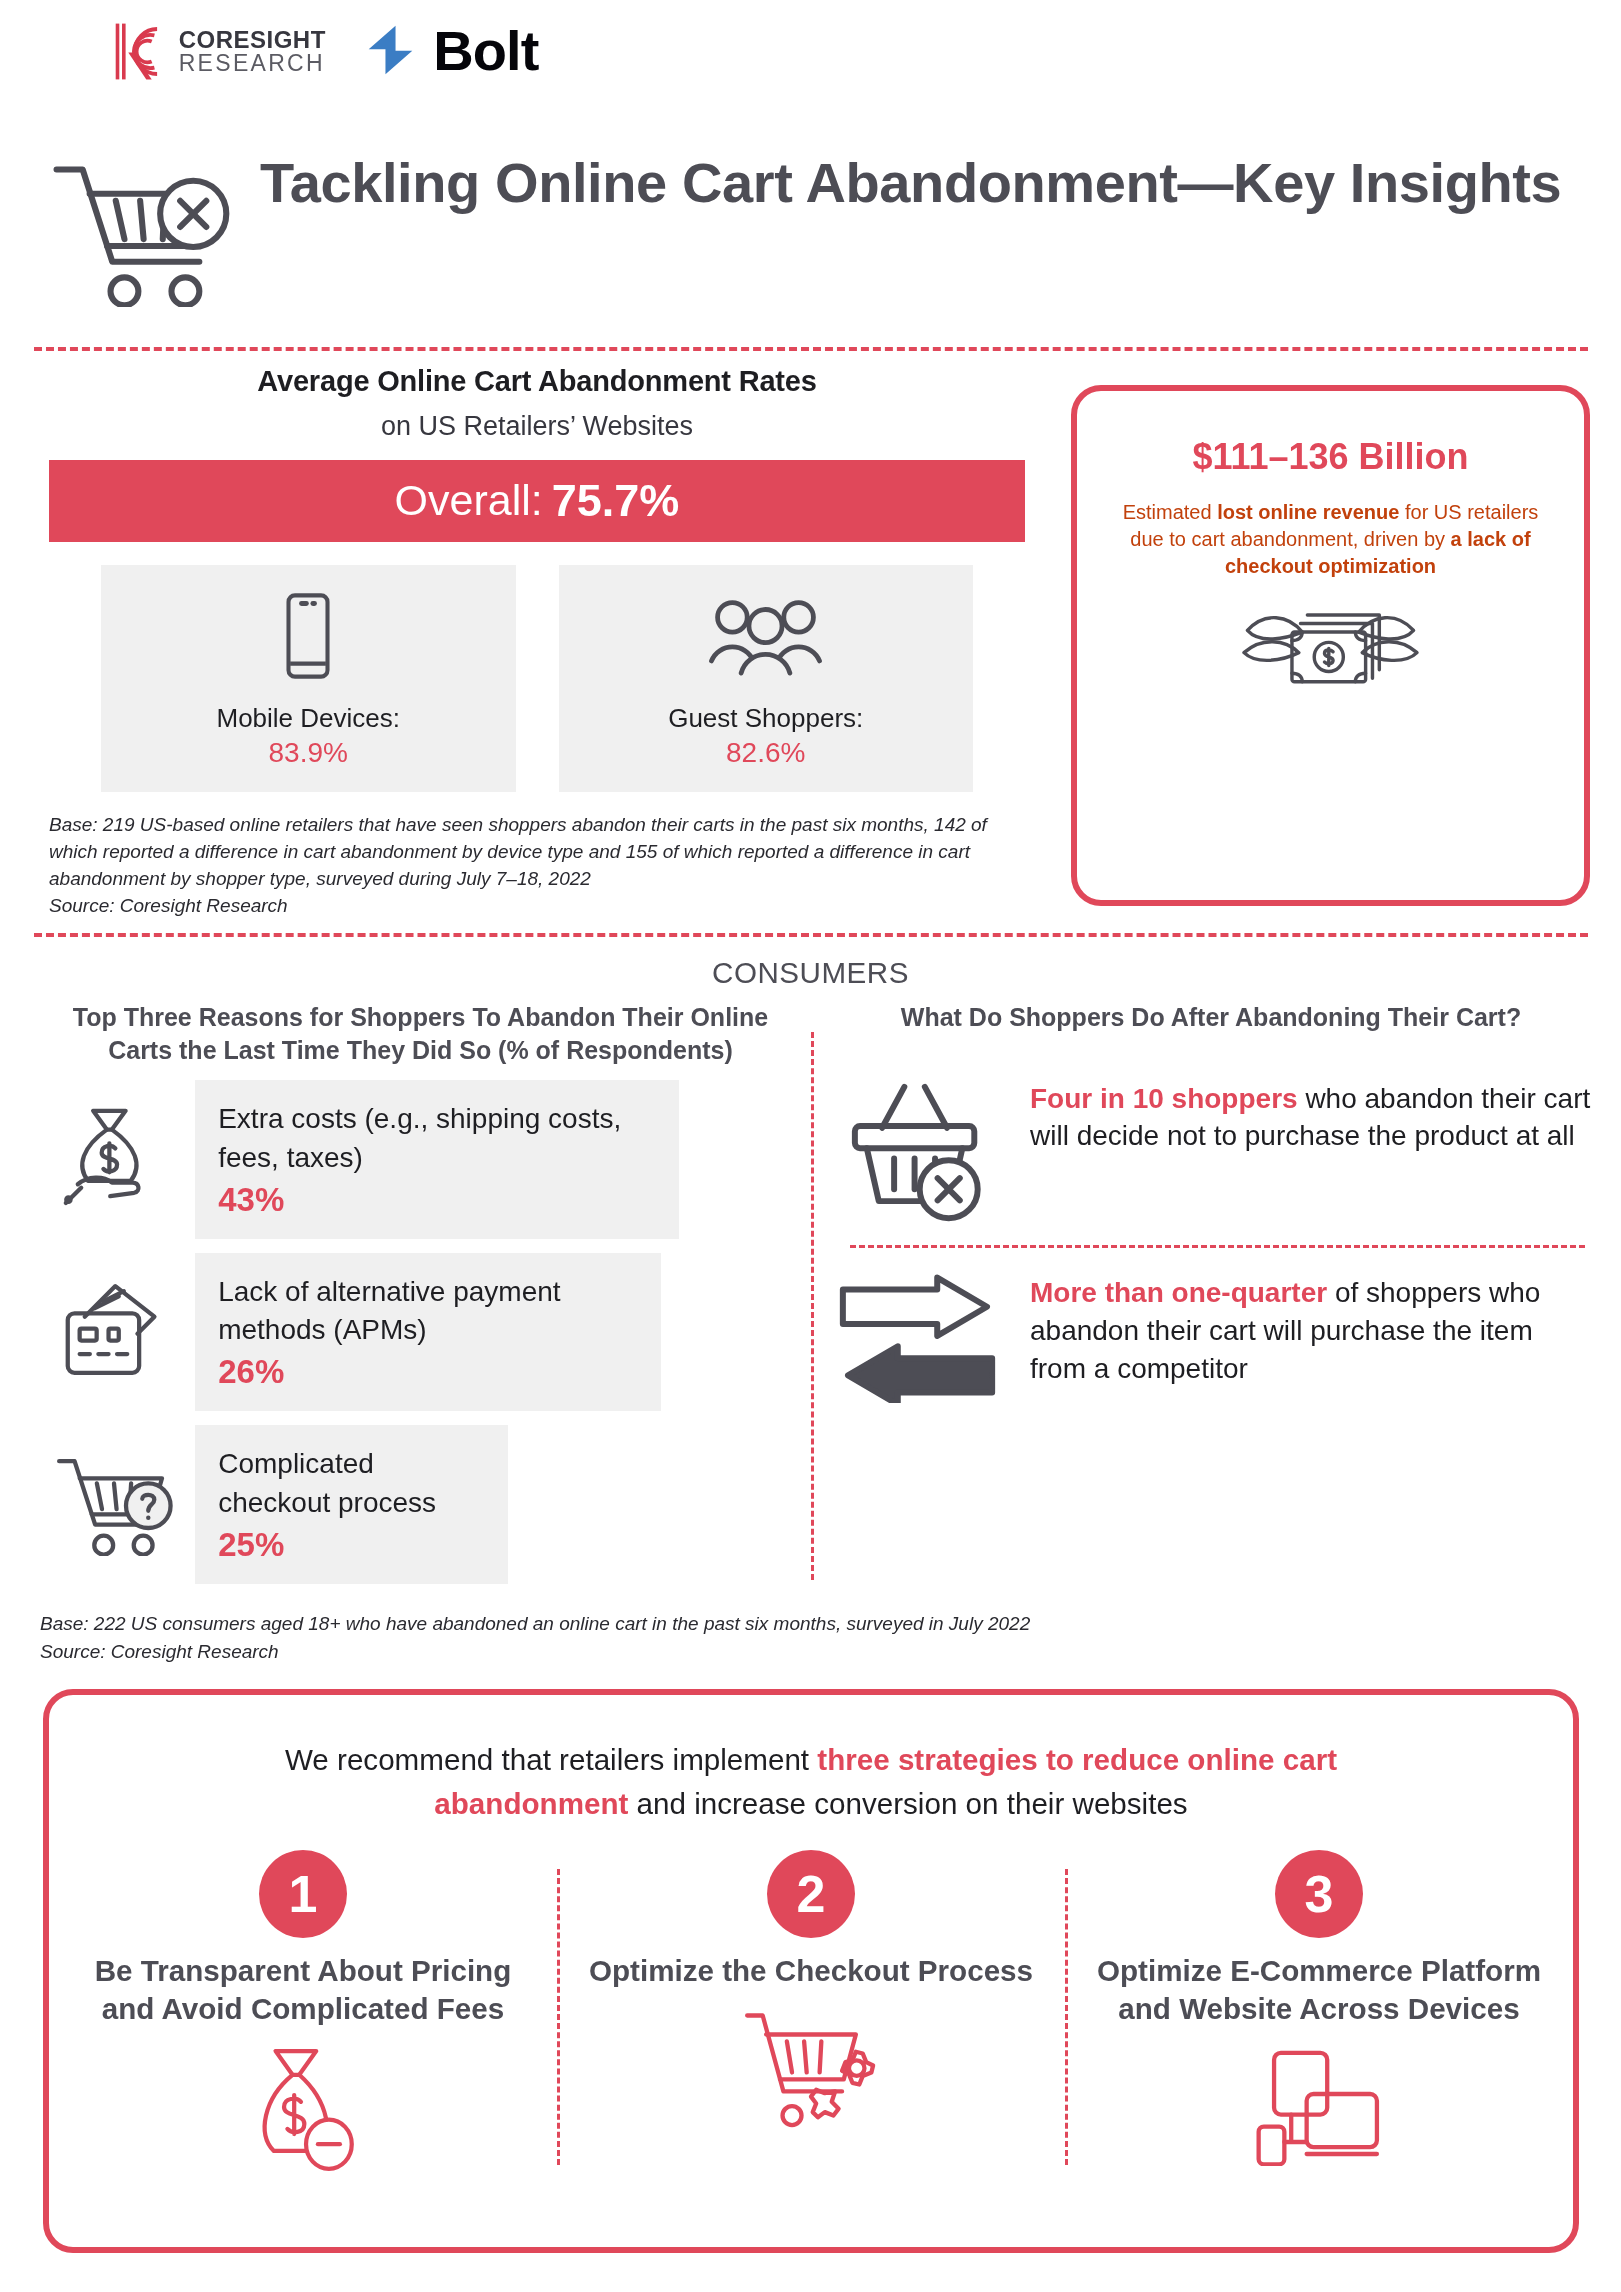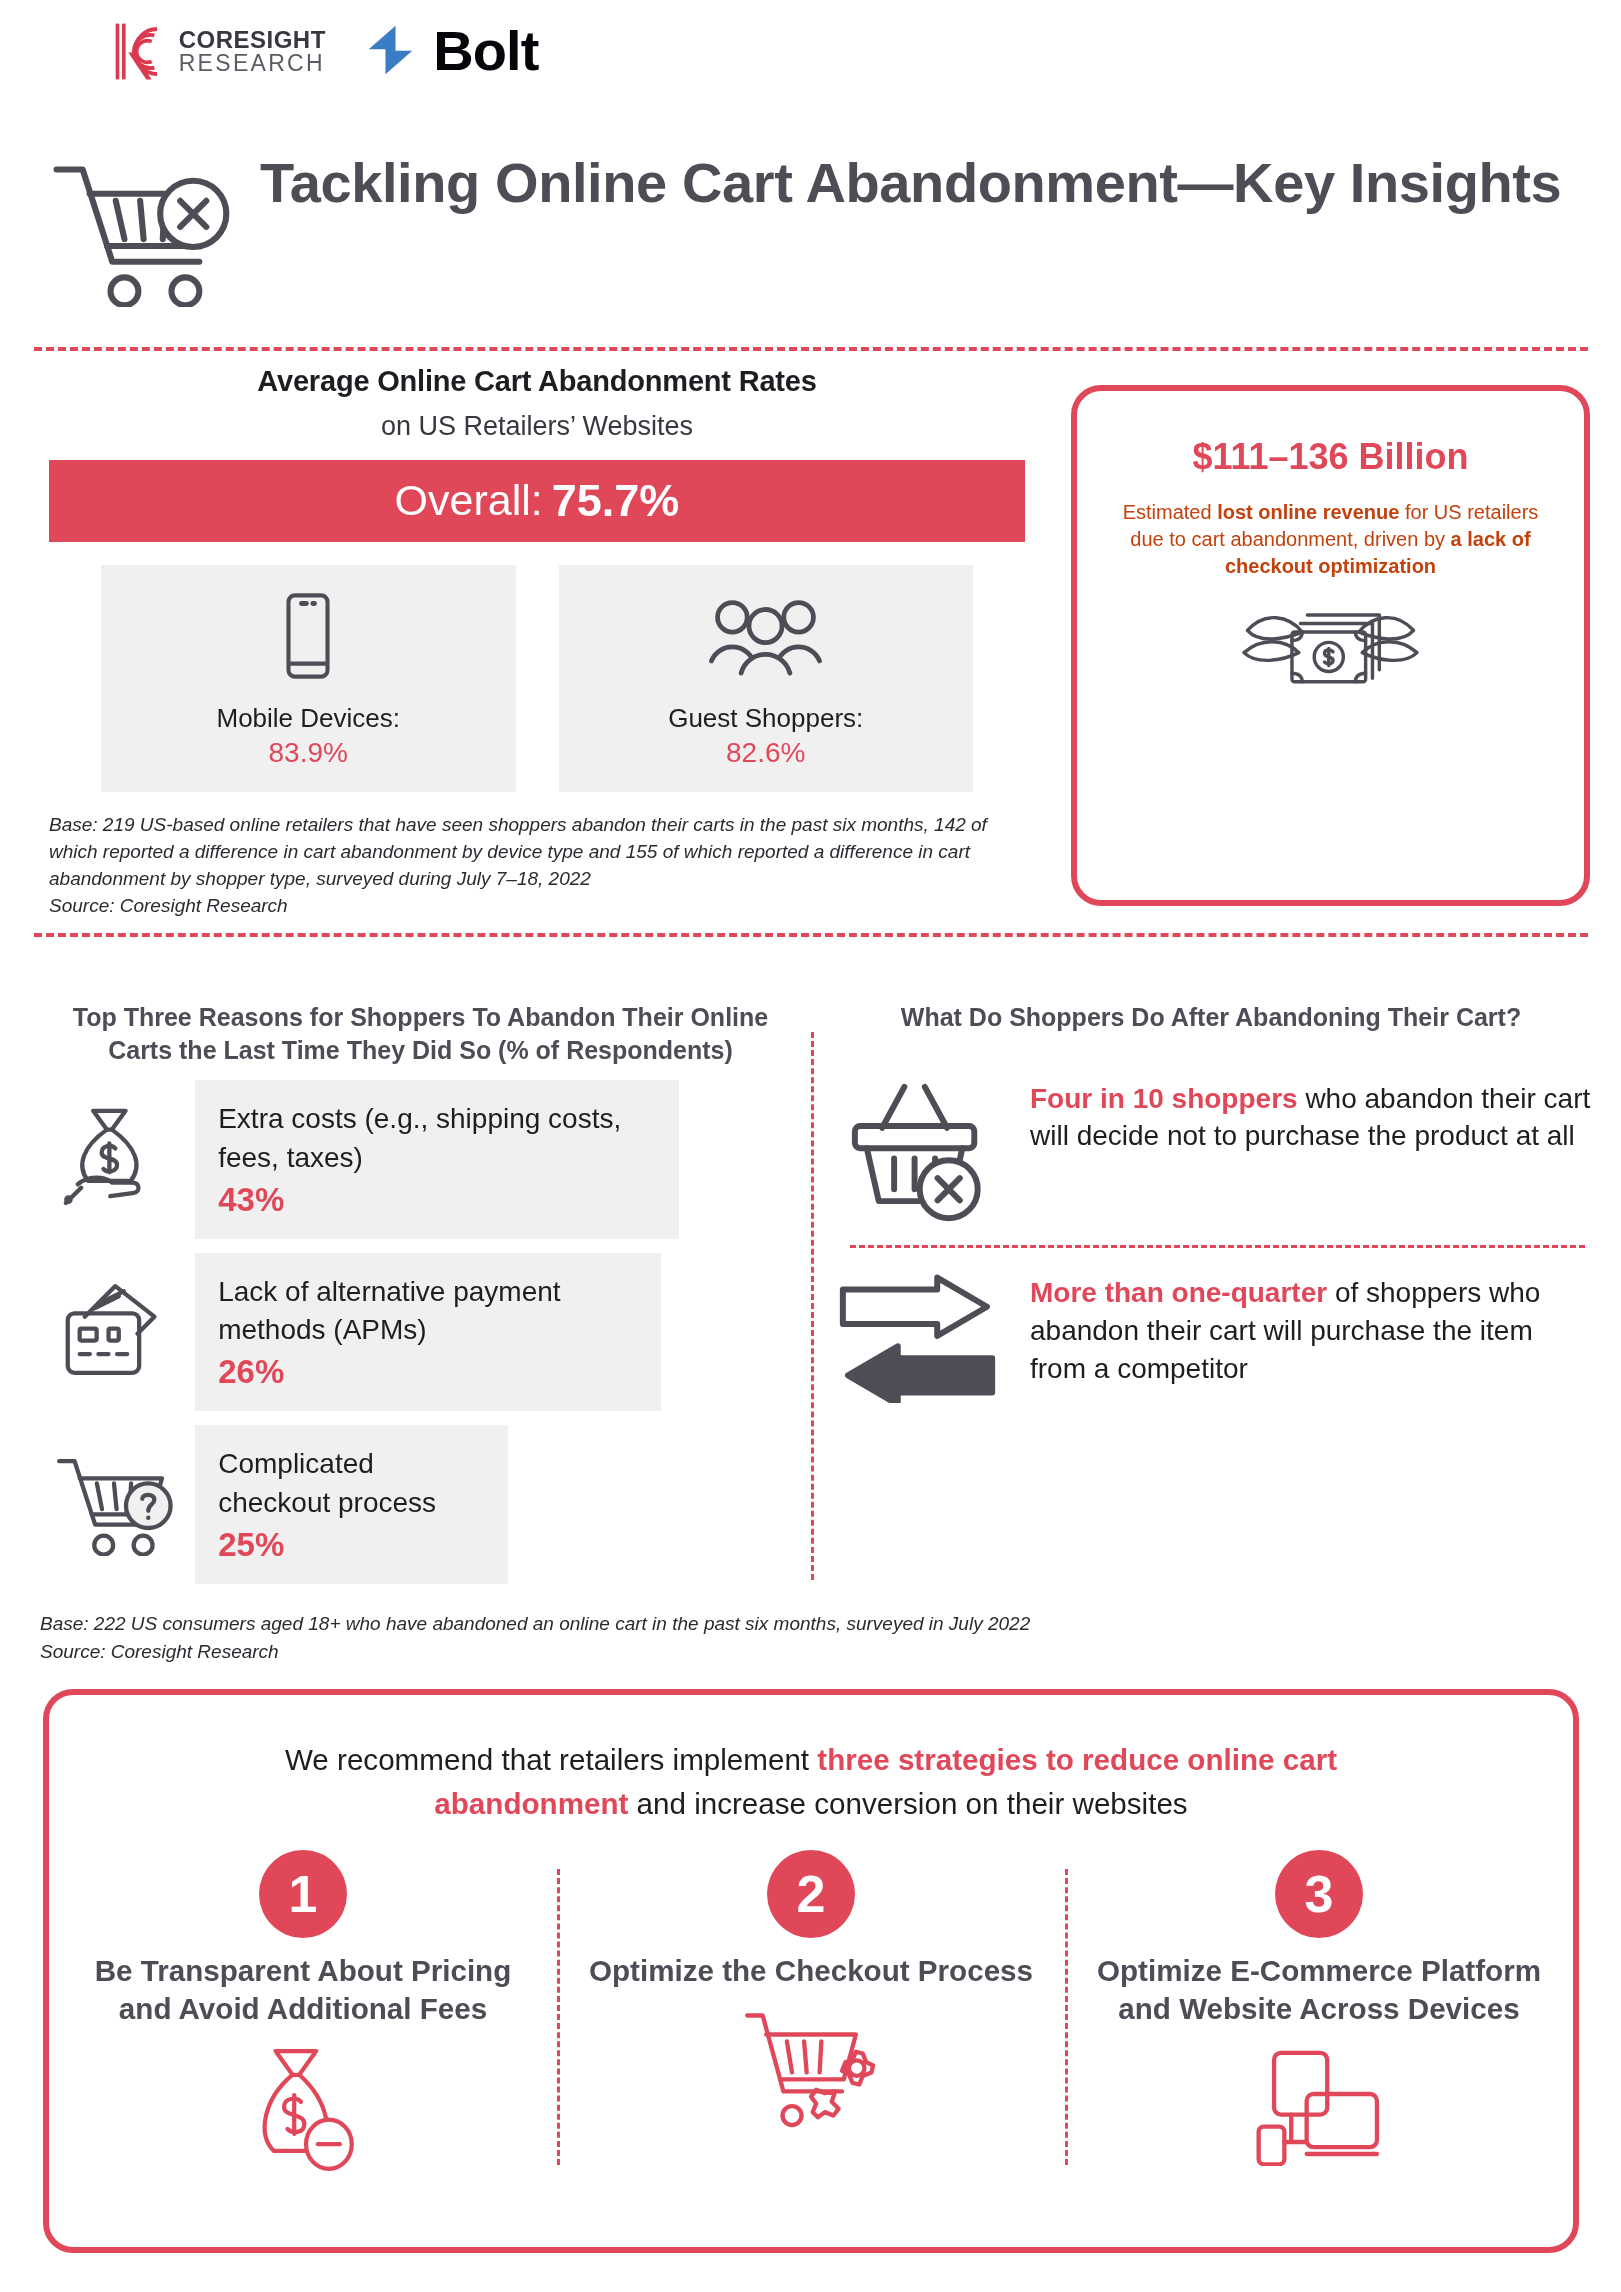--- a/index.html
+++ b/index.html
@@ -353,20 +353,21 @@
           <path d="M156 52 C148 52 144 48 144 42"></path>
           <path d="M70 90 C78 90 82 94 82 100"></path>
           <path d="M156 90 C148 90 144 94 144 100"></path>
         </g>
       </svg>
     </div>
   </div>
 
   <div class="dashed-h d2"></div>
 
+  <div class="consumers-head">CONSUMERS</div>
   <div class="vdash"></div>
 
   <div class="cons-left">
     <div class="cons-title">Top Three Reasons for Shoppers To Abandon Their Online Carts the Last Time They Did So (% of Respondents)</div>
 
     <div class="reason">
       <div class="reason-icon">
         <svg viewBox="0 0 130 130" width="111" height="111">
           <g fill="none" stroke="#4D4D55" stroke-width="5" stroke-linecap="round" stroke-linejoin="round">
             <path d="M40 8 L78 8 L62 30 L56 30 Z"></path>
@@ -474,21 +475,21 @@
 
   <div class="rec-card">
     <div class="rec-intro">
       <span>We recommend that retailers implement </span><span class="hl">three strategies to reduce online cart abandonment</span><span> and increase conversion on their websites</span>
     </div>
 
     <div class="rec-cols">
 
       <div class="rec-col">
         <div class="rec-badge">1</div>
-        <div class="rec-title">Be Transparent About Pricing and Avoid Additional Fees</div>
+        <div class="rec-title">Be Transparent About Pricing and Avoid Complicated Fees</div>
         <div class="rec-icon">
           <svg viewBox="0 0 130 150" width="111" height="127">
             <g fill="none" stroke="#E0485A" stroke-width="5" stroke-linecap="round" stroke-linejoin="round">
               <path d="M32 6 L80 6 L60 34 L52 34 Z"></path>
               <path d="M52 34 C18 62 10 104 30 124 L84 124 C100 108 96 66 60 34"></path>
               <path d="M54 58 L54 104 M62 66 C57 60 42 61 42 72 C42 84 66 79 66 92 C66 103 51 104 46 98"></path>
               <ellipse cx="95" cy="116" rx="27" ry="29" fill="#fff"></ellipse>
               <line x1="82" y1="116" x2="108" y2="116"></line>
             </g>
           </svg>

